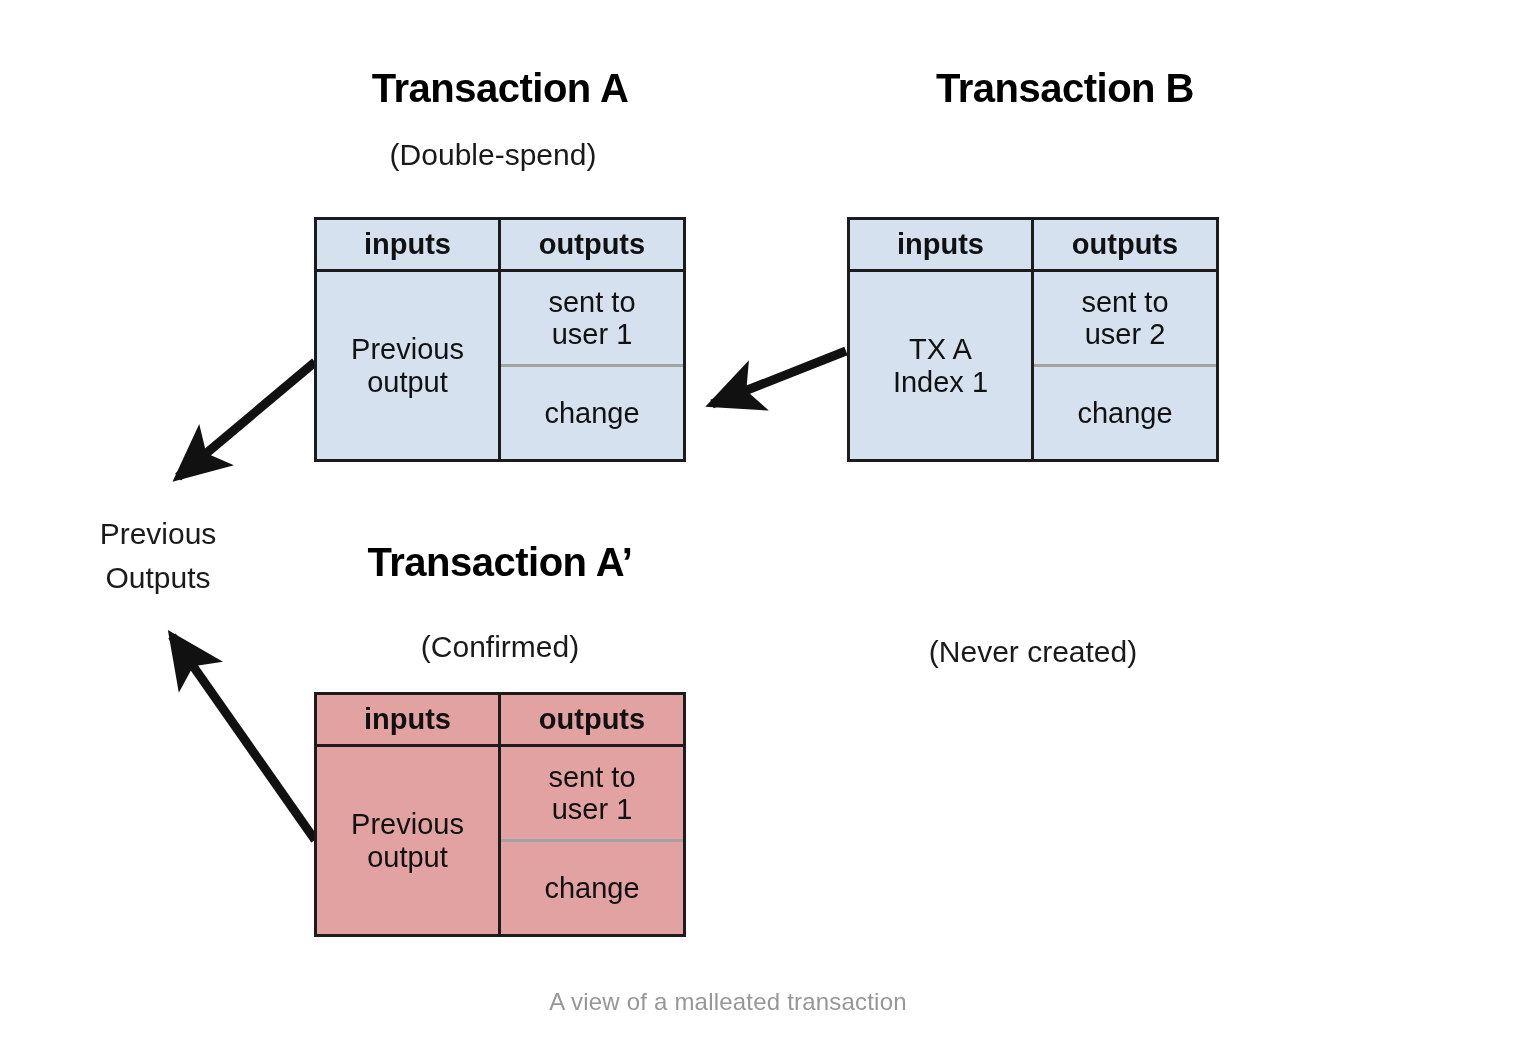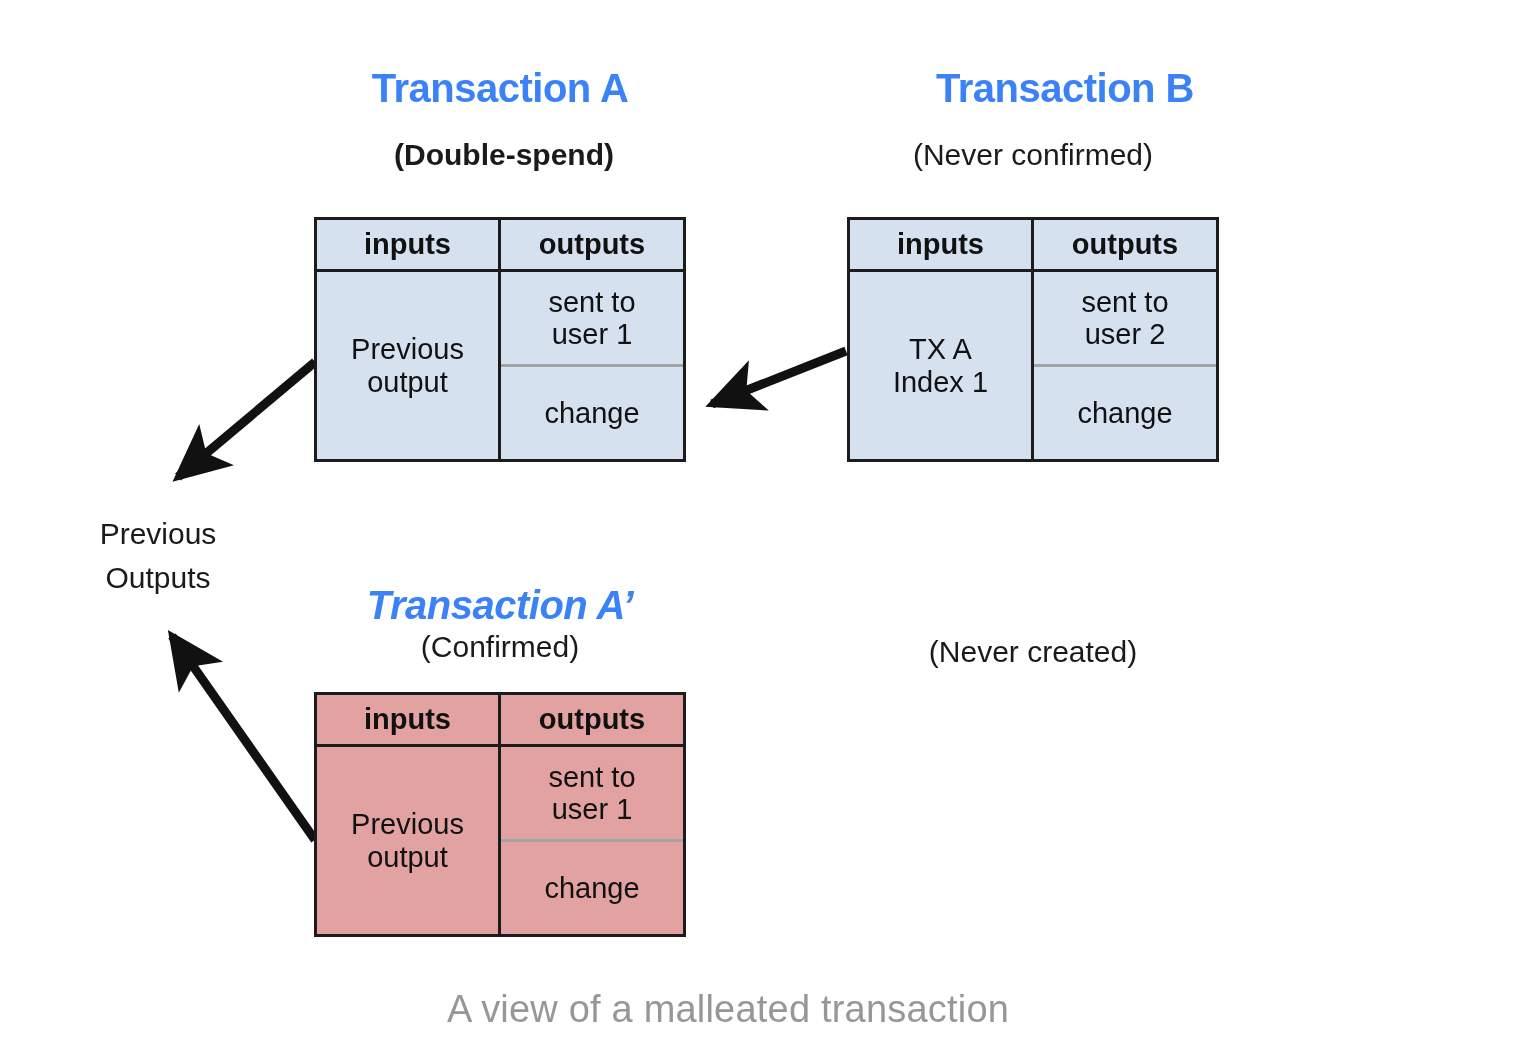--- a/index.html
+++ b/index.html
@@ -20,21 +20,21 @@
   }
 
   
   .tx-title {
     position: absolute;
     font-weight: bold;
     font-size: 40px;
     letter-spacing: -0.5px;
     text-align: center;
     white-space: nowrap;
-    color: #3b82f6;
+    color: #000000;
   }
   .tx-sub {
     position: absolute;
     font-size: 30px;
     text-align: center;
     white-space: nowrap;
     color: #1a1a1a;
   }
 
   
@@ -111,21 +111,21 @@
     height: 1054px;
     pointer-events: none;
   }
 
   
   .caption {
     position: absolute;
     width: 1456px;
     left: 0;
     text-align: center;
-    font-size: 38px;
+    font-size: 24px;
     color: #979797;
     letter-spacing: 0.2px;
   }
 </style>
 </head>
 <body>
 
 <div id="canvas">
 
   <svg class="arrows" viewBox="0 0 1532 1054" width="1532" height="1054">
@@ -142,21 +142,21 @@
     <g>
       <line x1="846" y1="351" x2="712" y2="404" stroke="#111111" stroke-width="9" marker-end="url(#ah)"></line>
     </g>
 
     <g>
       <line x1="315" y1="840" x2="172" y2="636" stroke="#111111" stroke-width="9" marker-end="url(#ah)"></line>
     </g>
   </svg>
 
   <div class="tx-title" style="left:314px; top:66px; width:372px;">Transaction A</div>
-  <div class="tx-sub" style="left:318px; top:138px; width:372px;font-weight:bold;">(Double-spend)</div>
+  <div class="tx-sub" style="left:307px; top:138px; width:372px;">(Double-spend)</div>
 
   <div class="tx-table blue" style="left:314px; top:217px; width:372px; height:245px;">
     <div class="col col-inputs">
       <div class="cell cell-head">inputs</div>
       <div class="cell cell-body">
         <span>
           <span>Previous</span><br>
           <span>output</span>
         </span>
       </div>
@@ -167,21 +167,20 @@
         <span>
           <span>sent to</span><br>
           <span>user 1</span>
         </span>
       </div>
       <div class="cell cell-out-2">change</div>
     </div>
   </div>
 
   <div class="tx-title" style="left:879px; top:66px; width:372px;">Transaction B</div>
-  <div class="tx-sub" style="left:847px; top:138px; width:372px;">(Never confirmed)</div>
 
   <div class="tx-table blue" style="left:847px; top:217px; width:372px; height:245px;">
     <div class="col col-inputs">
       <div class="cell cell-head">inputs</div>
       <div class="cell cell-body">
         <span>
           <span>TX A</span><br>
           <span>Index 1</span>
         </span>
       </div>
@@ -196,21 +195,21 @@
       </div>
       <div class="cell cell-out-2">change</div>
     </div>
   </div>
 
   <div class="prev-outputs" style="left:58px; top:512px; width:200px;">
     <span>Previous</span><br>
     <span>Outputs</span>
   </div>
 
-  <div class="tx-title" style="left:314px; top:583px; width:372px;font-style:italic;">Transaction A’</div>
+  <div class="tx-title" style="left:314px; top:540px; width:372px;">Transaction A’</div>
   <div class="tx-sub" style="left:314px; top:630px; width:372px;">(Confirmed)</div>
 
   <div class="tx-table pink" style="left:314px; top:692px; width:372px; height:245px;">
     <div class="col col-inputs">
       <div class="cell cell-head">inputs</div>
       <div class="cell cell-body">
         <span>
           <span>Previous</span><br>
           <span>output</span>
         </span>

